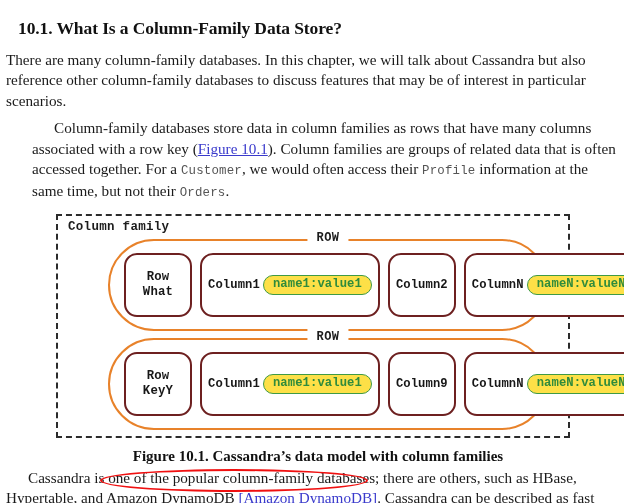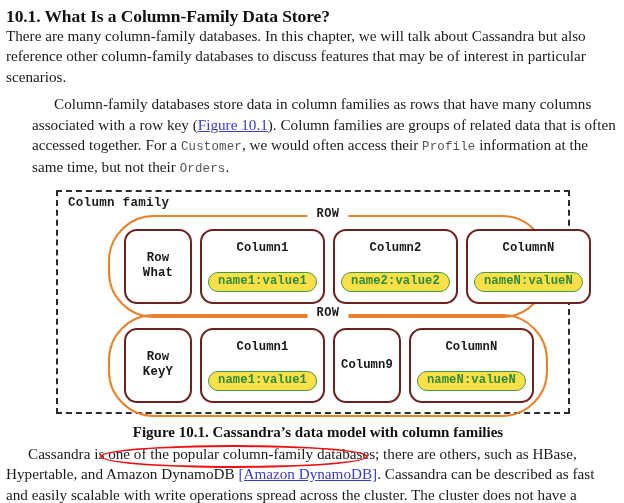--- a/index.html
+++ b/index.html
@@ -22,21 +22,21 @@
     padding: 0;
     box-sizing: border-box;
   }
 
   
   h1.section-heading {
     font-family: "Liberation Serif", serif;
     font-weight: bold;
     font-size: 17.5px;
     line-height: 20px;
-    margin: 0;
+    margin: 12px;
     padding: 6px 8px 0 6px;
     letter-spacing: -0.1px;
     color: #111111;
   }
   p.body-text {
     font-family: "Liberation Serif", serif;
     font-size: 15.2px;
     line-height: 20.4px;
     margin: 0;
     padding: 0 8px 0 6px;
@@ -95,21 +95,21 @@
     font-weight: bold;
     color: #1c1c1c;
     letter-spacing: 0.3px;
     white-space: nowrap;
   }
 
   .row-group {
     position: absolute;
     left: 50px;
     width: 440px;
-    height: 103px;
+    height: 92px;
   }
   .row-group.r1 { top: 23px; }
   .row-group.r2 { top: 122px; }
 
   
   .row-outline {
     position: absolute;
     left: 0;
     top: 0;
     width: 100%;
@@ -163,24 +163,24 @@
     letter-spacing: 0.2px;
   }
   .rowkey-box span { display: block; }
 
   .column-box {
     flex: 1 1 0;
     border: 2.2px solid #6d2020;
     border-radius: 13px;
     background: #ffffff;
     display: flex;
-    flex-direction: column;
+    flex-direction: row;
     align-items: center;
     justify-content: center;
-    gap: 17px;
+    gap: 3px;
     padding: 2px 6px;
     box-sizing: border-box;
   }
   .column-title {
     font-family: "Liberation Mono", monospace;
     font-size: 12.2px;
     font-weight: bold;
     color: #171717;
     letter-spacing: 0.1px;
     line-height: 14px;
@@ -236,21 +236,20 @@
           <div class="rowkey-box">
             <span>Row</span>
             <span>What</span>
           </div>
           <div class="column-box">
             <div class="column-title">Column1</div>
             <div class="kv-pill">name1:value1</div>
           </div>
           <div class="column-box">
             <div class="column-title">Column2</div>
-            <div class="kv-pill">name2:value2</div>
           </div>
           <div class="column-box">
             <div class="column-title">ColumnN</div>
             <div class="kv-pill">nameN:valueN</div>
           </div>
         </div>
       </div>
 
       <div class="row-group r2">
         <div class="row-outline"></div>

